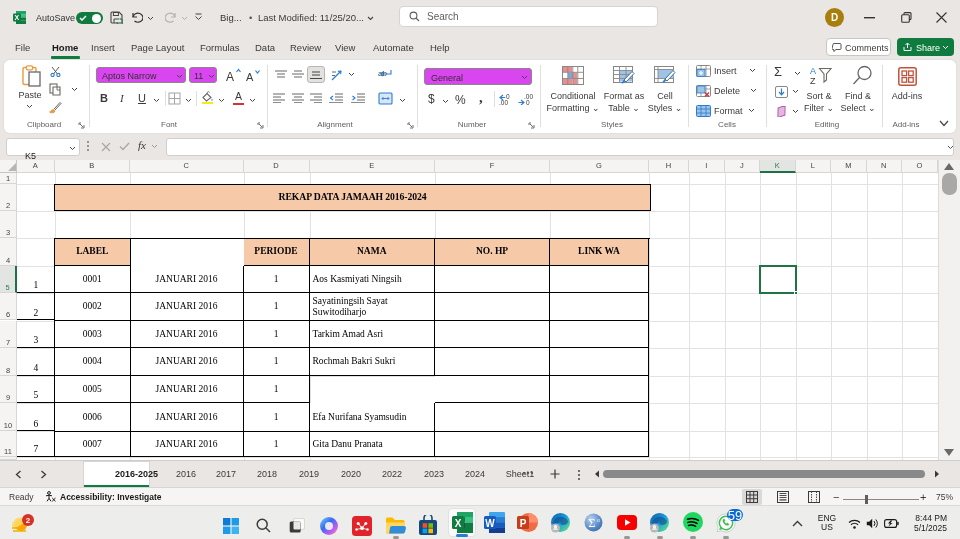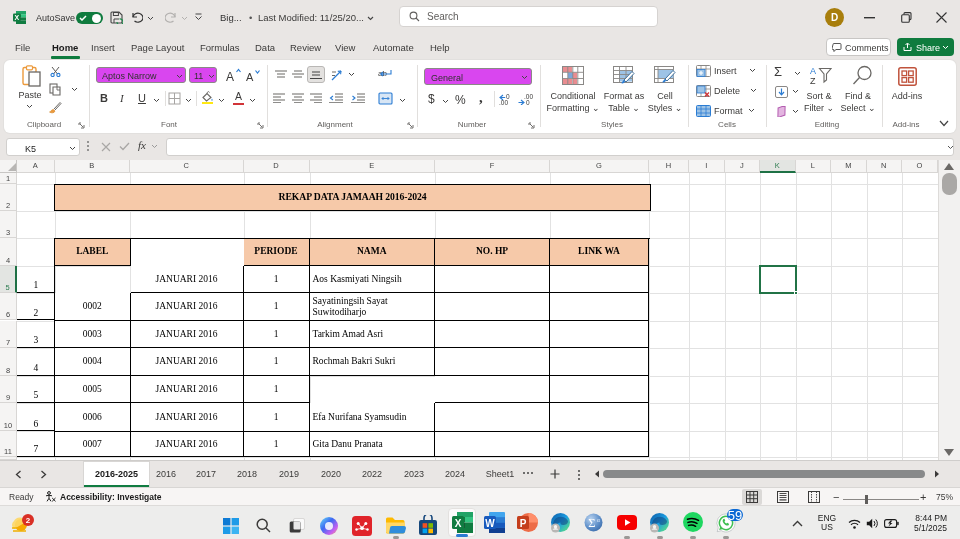--- a/index.html
+++ b/index.html
@@ -45,21 +45,21 @@
   .drow > div { position:absolute; top:0; height:100%; background:#fff; border-right:1px solid #000; border-bottom:1px solid #000; font-family:"Liberation Serif", serif; font-size:9.5px; color:#000; display:flex; align-items:center; justify-content:center; text-align:center; line-height:1.15; }
   .drow .c1 { left:0; width:75.5px; }
   .drow .c2 { left:75.5px; width:113px; }
   .drow .c3 { left:188.5px; width:66px; }
   .drow .c4 { left:254.5px; width:125.5px; justify-content:flex-start; text-align:left; padding-left:3px; }
   .drow .c5 { left:380px; width:115px; }
   .drow .c6 { left:495px; width:99px; }
 
   
   #tabbar { left:0; top:460px; width:960px; height:27px; background:#e9e6e4; border-top:1px solid #cfcdcb; }
-  .stab { position:absolute; top:0; height:26px; display:flex; align-items:center; font-size:9px; color:#3b3a39; }
+  .stab { position:absolute; top:0; height:26px; display:flex; align-items:center; font-size:9px; color:#3b3a39;margin-left:20px; }
 
   
   #statusbar { left:0; top:487px; width:960px; height:18px; background:#f7f5f4; border-top:1px solid #d8d6d4; font-size:8.5px; color:#3b3a39; }
 
   
   #taskbar { left:0; top:505px; width:960px; height:34px; background:#ededec; border-top:1px solid #dddbd9; }
   .tdot { position:absolute; top:29.5px; width:6px; height:3px; border-radius:2px; background:#9a9896; }
 </style>
 </head>
 <body>
@@ -440,21 +440,21 @@
       <rect x="10.6" y="10.6" width="4.6" height="4.6" fill="none" stroke="#c0533c" stroke-width="1.3"></rect>
     </svg>
     <div class="rtext" style="left:903px;top:31px;transform:translateX(-50%);">Add-ins</div>
     <div class="glabel" style="left:902px;">Add-ins</div>
     <svg class="abs" style="left:935px;top:60px" width="10" height="7" viewBox="0 0 10 7">
         <path d="M1 1 L5 5.5 L9 1" stroke="#444" stroke-width="1.2" fill="none"></path>
       </svg>
   </div>
   <div id="fbar" class="abs">
     <div id="namebox">
-        <span style="position:absolute;left:6px;top:5px;padding-left:12px;">K5</span>
+        <span style="position:absolute;left:6px;top:12px;padding-left:12px;">K5</span>
       <svg class="chev" style="left:62px;top:7px" viewBox="0 0 7 5">
           <path d="M1 1 L3.5 3.5 L6 1" stroke="#444" stroke-width="1" fill="none"></path>
         </svg>
     </div>
     <div class="abs" style="left:87px;top:7px;width:2px;height:2px;background:#777;border-radius:50%;box-shadow:0 4px 0 #777, 0 8px 0 #777;"></div>
     <svg class="abs" style="left:101px;top:8px" width="10" height="10" viewBox="0 0 10 10">
         <path d="M1 1 L9 9 M9 1 L1 9" stroke="#a9a7a5" stroke-width="1.2"></path>
       </svg>
     <svg class="abs" style="left:119px;top:8px" width="11" height="9" viewBox="0 0 11 9">
         <path d="M1 4.5 L4 7.5 L10 1" stroke="#a9a7a5" stroke-width="1.3" fill="none"></path>
@@ -555,20 +555,21 @@
     <div class="cell orange" style="left:54px;top:23.5px;width:597px;height:27.7px;font-weight:bold;font-size:9.7px;letter-spacing:-0.1px;">REKAP DATA JAMAAH 2016-2024</div>
 
     <div class="abs" style="left:54px;top:77.8px;width:596px;height:219.6px;border-left:1px solid #000;border-top:1px solid #000;">
       <div class="cell orange" style="left:0;top:0;width:75.5px;height:27px;font-weight:bold;border:none;border-right:1px solid #000;border-bottom:1px solid #000;">LABEL</div>
       <div class="cell orange" style="left:188.5px;top:0;width:66px;height:27px;font-weight:bold;border:none;border-right:1px solid #000;border-bottom:1px solid #000;">PERIODE</div>
       <div class="cell orange" style="left:254.5px;top:0;width:125.5px;height:27px;font-weight:bold;border:none;border-right:1px solid #000;border-bottom:1px solid #000;">NAMA</div>
       <div class="cell orange" style="left:495px;top:0;width:99px;height:27px;font-weight:bold;border:none;border-right:1px solid #000;border-bottom:1px solid #000;">LINK WA</div>
       <div class="cell orange" style="left:380px;top:0;width:115px;height:27px;font-weight:bold;border:none;border-right:1px solid #000;border-bottom:1px solid #000;">NO. HP</div>
 
       <div class="drow" style="top:27px;height:27.5px;">
+          <div class="c1">0001</div>
           <div class="c2">JANUARI 2016</div>
           <div class="c3">1</div>
           <div class="c4">Aos Kasmiyati Ningsih</div>
           <div class="c5"></div>
           <div class="c6"></div>
         </div>
       <div class="drow" style="top:54.5px;height:27.7px;">
           <div class="c1">0002</div>
           <div class="c2">JANUARI 2016</div>
           <div class="c3">1</div>

